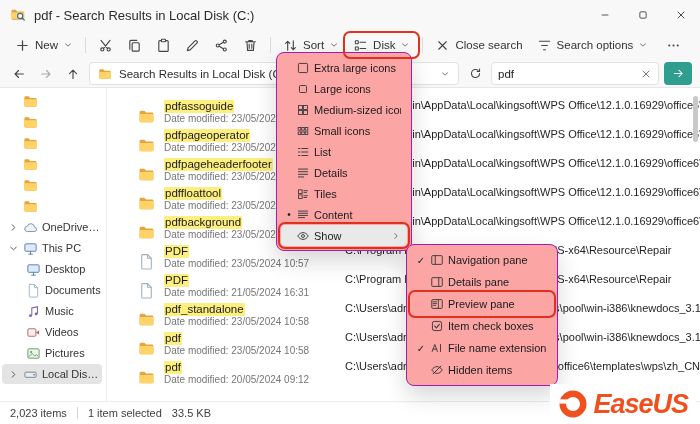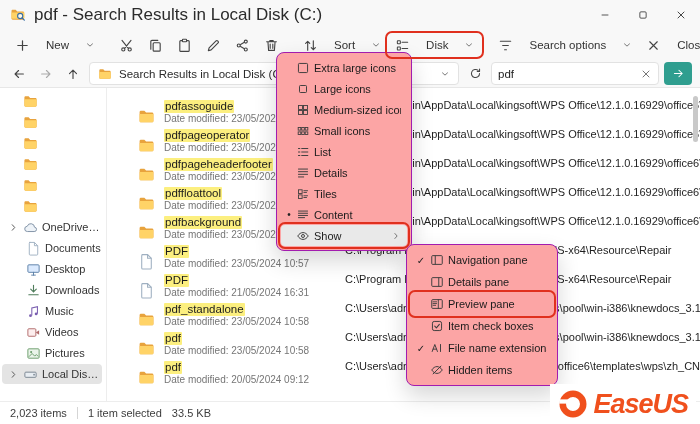--- a/index.html
+++ b/index.html
@@ -2,26 +2,26 @@
 <html style="--accent: #2f9e8f; --annotation: #e0301e; --highlight: #fcef7f; --brand: #f0501d;"><head>
 <meta charset="utf-8">
 <style>
 *{box-sizing:border-box;margin:0;padding:0}
 html,body{width:700px;height:424px}
 body{position:relative;overflow:hidden;background:#fff;font-family:"Liberation Sans","DejaVu Sans",sans-serif;font-size:12px;color:#1b1b1b}
 .ic{display:inline-flex;align-items:center;justify-content:center}
 .ic svg{width:100%;height:100%;display:block}
 .titlebar{height:30px;display:flex;align-items:center;gap:8px;padding-left:10px;background:#f8f8f8}
 .win-ic{width:16px;height:16px}
-.title{font-size:17px;color:#2b2b2b}
+.title{font-size:13px;color:#2b2b2b}
 .caption{margin-left:auto;display:flex;height:30px}
 .cbtn{width:38px;height:30px;display:flex;align-items:center;justify-content:center;color:#333}
 .cbtn .ic{width:12px;height:12px}
 .toolbar{height:30px;background:#f8f8f8;display:flex;align-items:center;padding:0 8px}
-.tbtn{display:flex;align-items:center;gap:16px;height:22px;padding:0 7px;border-radius:4px;color:#333;font-size:11.5px;white-space:nowrap}
+.tbtn{display:flex;align-items:center;gap:5px;height:22px;padding:0 7px;border-radius:4px;color:#333;font-size:11.5px;white-space:nowrap}
 .tbtn .tic{width:15px;height:15px;color:#444}
 .chev{width:10px;height:10px;color:#666}
 .tdiv{width:1px;height:16px;background:#dcdcdc;margin:0 5px}
 .annotated{position:relative;z-index:30;outline:2px solid var(--annotation,#e0301e);outline-offset:1px}
 .addressbar{height:28px;background:#f8f8f8;display:flex;align-items:center;gap:5px;padding:0 8px;border-bottom:1px solid #e7e7e7}
 .navbtn{width:22px;height:22px;border-radius:4px;color:#444;flex:0 0 22px}
 .navbtn svg{width:14px;height:14px}
 .navbtn.disabled{color:#aaa}
 .crumb{flex:1;height:23px;background:#fff;border:1px solid #e2e2e2;border-radius:4px;display:flex;align-items:center;gap:7px;padding:0 8px;font-size:11.5px;color:#2b2b2b;min-width:0}
 .crumb .fic{width:14px;height:14px}
@@ -379,37 +379,37 @@
     <span class="ic chev">
         <svg viewBox="0 0 16 16">
           <use href="#sym-chev-down"></use>
         </svg>
       </span>
   </div>
   <div class="tdiv"></div>
   <div class="tbtn">
     <span class="ic tic">
         <svg viewBox="0 0 16 16">
+          <use href="#sym-x"></use>
+        </svg>
+      </span>
+    <span>Close search</span>
+  </div>
+  <div class="tbtn">
+    <span class="ic tic">
+        <svg viewBox="0 0 16 16">
           <use href="#sym-filter"></use>
         </svg>
       </span>
     <span>Search options</span>
     <span class="ic chev">
         <svg viewBox="0 0 16 16">
           <use href="#sym-chev-down"></use>
         </svg>
       </span>
-  </div>
-  <div class="tbtn">
-    <span class="ic tic">
-        <svg viewBox="0 0 16 16">
-          <use href="#sym-x"></use>
-        </svg>
-      </span>
-    <span>Close search</span>
   </div>
   <div class="tbtn" style="margin-left:4px">
       <span class="ic tic">
         <svg viewBox="0 0 16 16">
           <use href="#sym-more"></use>
         </svg>
       </span>
     </div>
 </div>
 
@@ -524,43 +524,48 @@
             <use href="#sym-chev-right"></use>
           </svg>
         </span>
         <span class="ic sr-ic">
           <svg viewBox="0 0 16 16">
             <use href="#sym-cloud"></use>
           </svg>
         </span>
         <span class="sr-label">OneDrive - Personal</span>
       </div>
+    <div class="side-row">
+        <span class="ic sr-chev">
+          <svg viewBox="0 0 16 16">
+            <use href="#sym-chev-down"></use>
+          </svg>
+        </span>
+        <span class="ic sr-ic">
+          <svg viewBox="0 0 16 16">
+            <use href="#sym-monitor"></use>
+          </svg>
+        </span>
+        <span class="sr-label">This PC</span>
+      </div>
     <div class="side-row indent2">
         <span class="ic sr-ic">
           <svg viewBox="0 0 16 16">
+            <use href="#sym-monitor"></use>
+          </svg>
+        </span>
+        <span class="sr-label">Desktop</span>
+      </div>
+    <div class="side-row indent2">
+        <span class="ic sr-ic">
+          <svg viewBox="0 0 16 16">
             <use href="#sym-file"></use>
           </svg>
         </span>
         <span class="sr-label">Documents</span>
-      </div>
-    <div class="side-row indent2">
-        <span class="ic sr-ic">
-          <svg viewBox="0 0 16 16">
-            <use href="#sym-monitor"></use>
-          </svg>
-        </span>
-        <span class="sr-label">Desktop</span>
-      </div>
-    <div class="side-row indent2">
-        <span class="ic sr-ic">
-          <svg viewBox="0 0 16 16">
-            <use href="#sym-downloads"></use>
-          </svg>
-        </span>
-        <span class="sr-label">Downloads</span>
       </div>
     <div class="side-row indent2">
         <span class="ic sr-ic">
           <svg viewBox="0 0 16 16">
             <use href="#sym-music"></use>
           </svg>
         </span>
         <span class="sr-label">Music</span>
       </div>
     <div class="side-row indent2">

